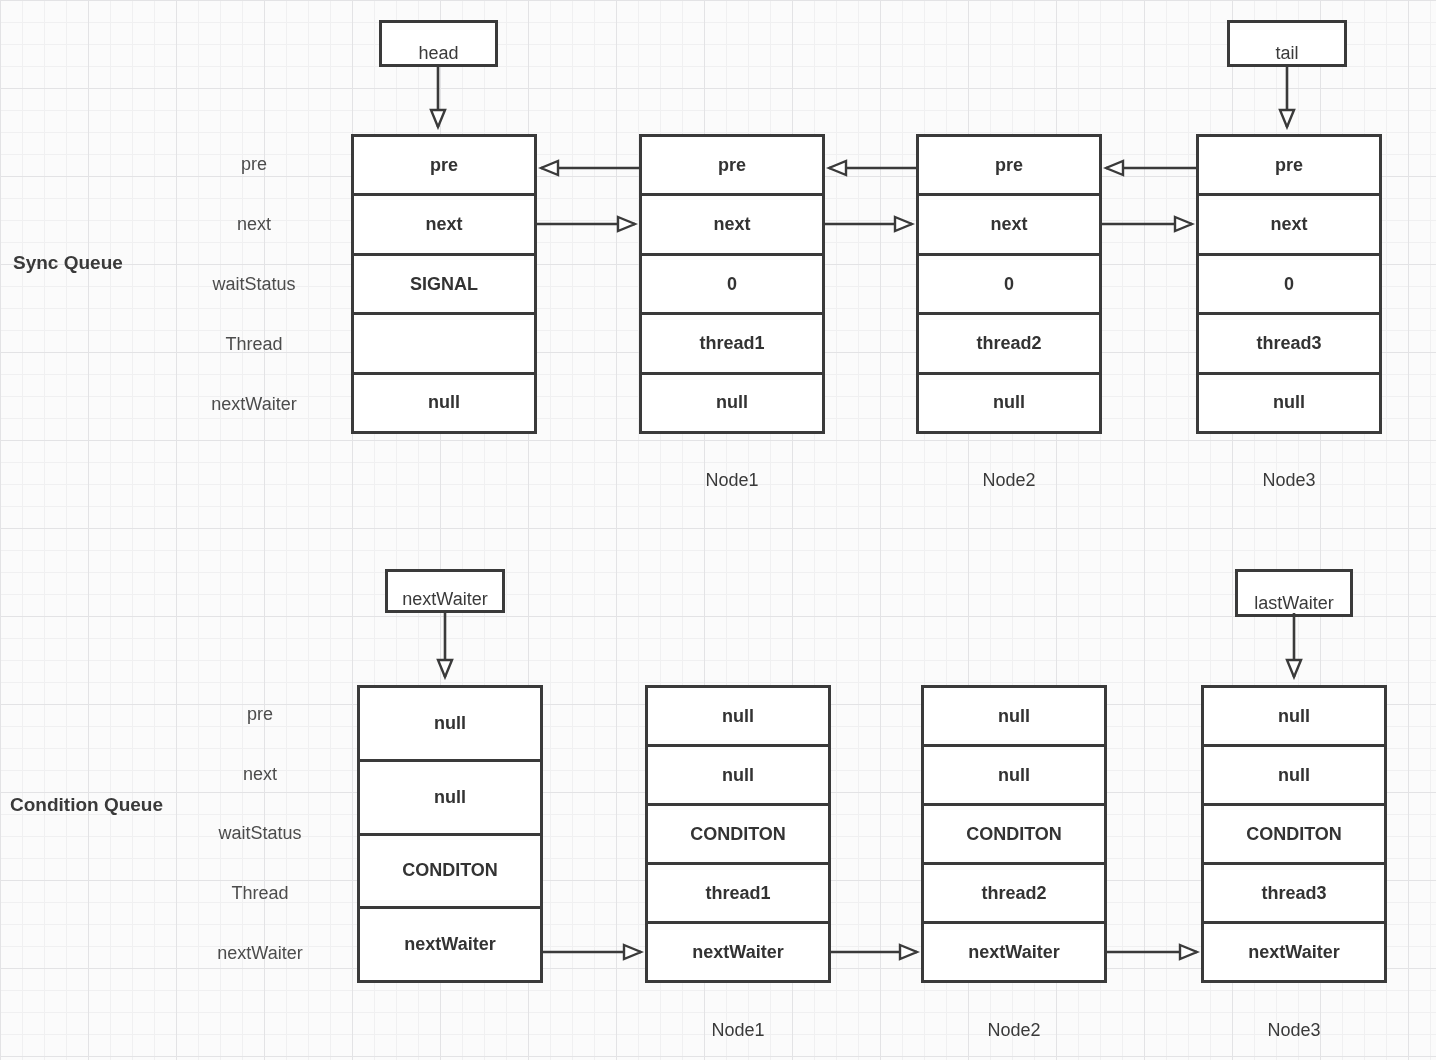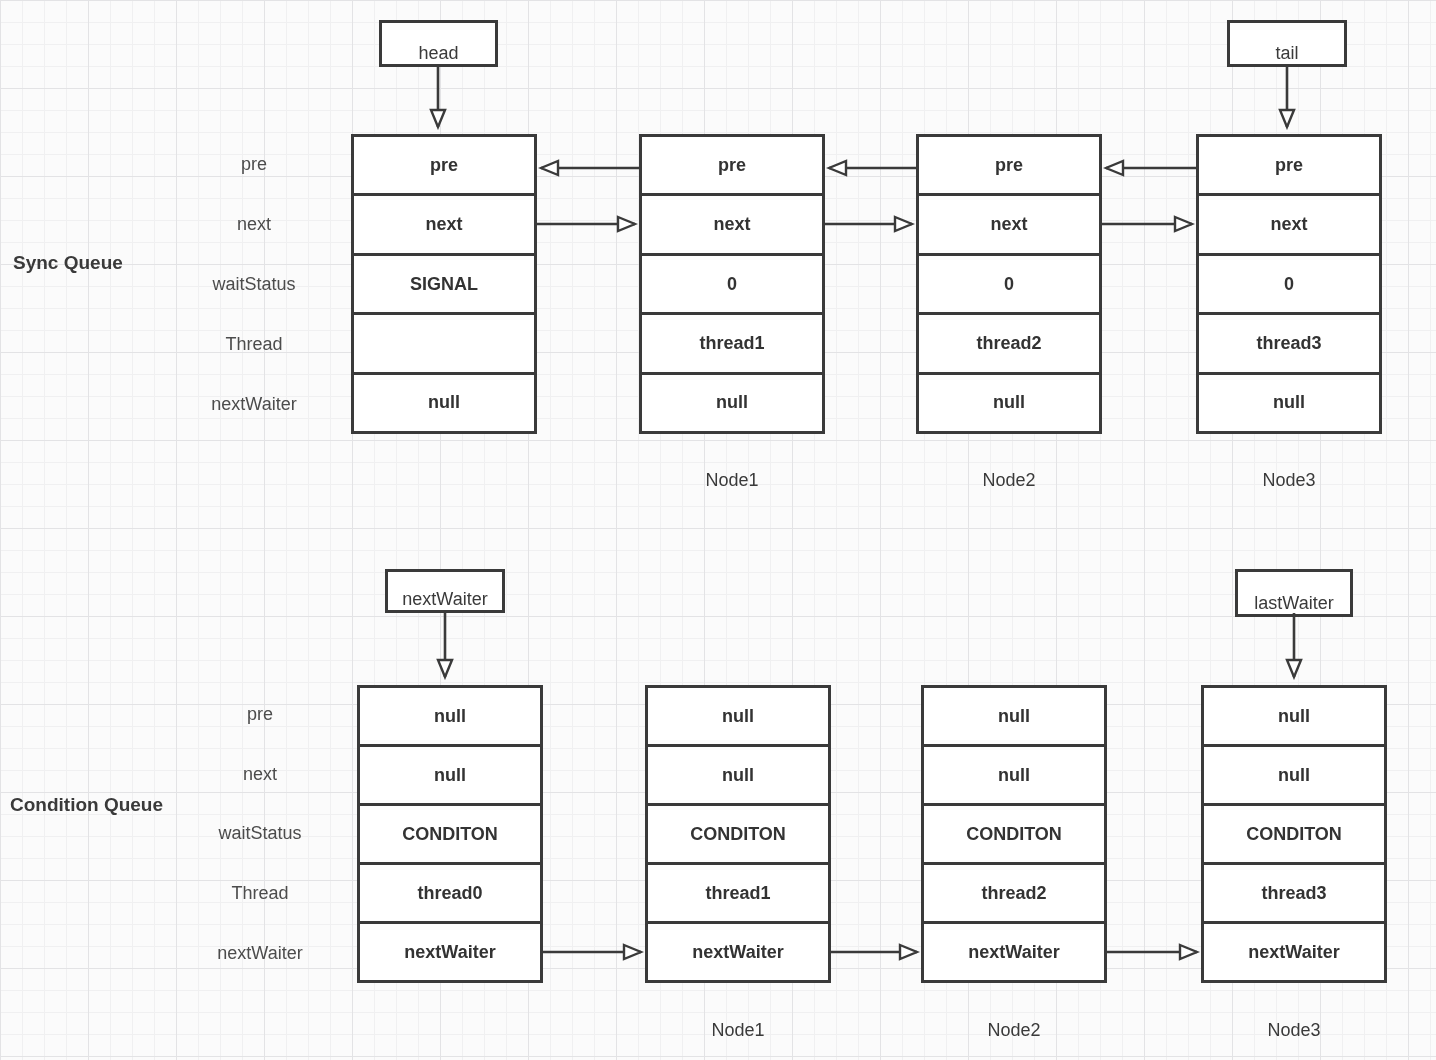--- a/index.html
+++ b/index.html
@@ -157,21 +157,20 @@
     <span>nextWaiter</span>
   </div>
   <div class="pointer-box" style="left:1235px; top:569px; width:118px; height:48px;">
     <span>lastWaiter</span>
   </div>
 
   <div class="node-box" style="left:357px; top:685px; height:298px;">
     <div class="cell">null</div>
     <div class="cell">null</div>
     <div class="cell">CONDITON</div>
-    <div class="cell">thread0</div>
     <div class="cell">nextWaiter</div>
   </div>
 
   <div class="node-box" style="left:645px; top:685px; height:298px;">
     <div class="cell">null</div>
     <div class="cell">null</div>
     <div class="cell">CONDITON</div>
     <div class="cell">thread1</div>
     <div class="cell">nextWaiter</div>
   </div>

